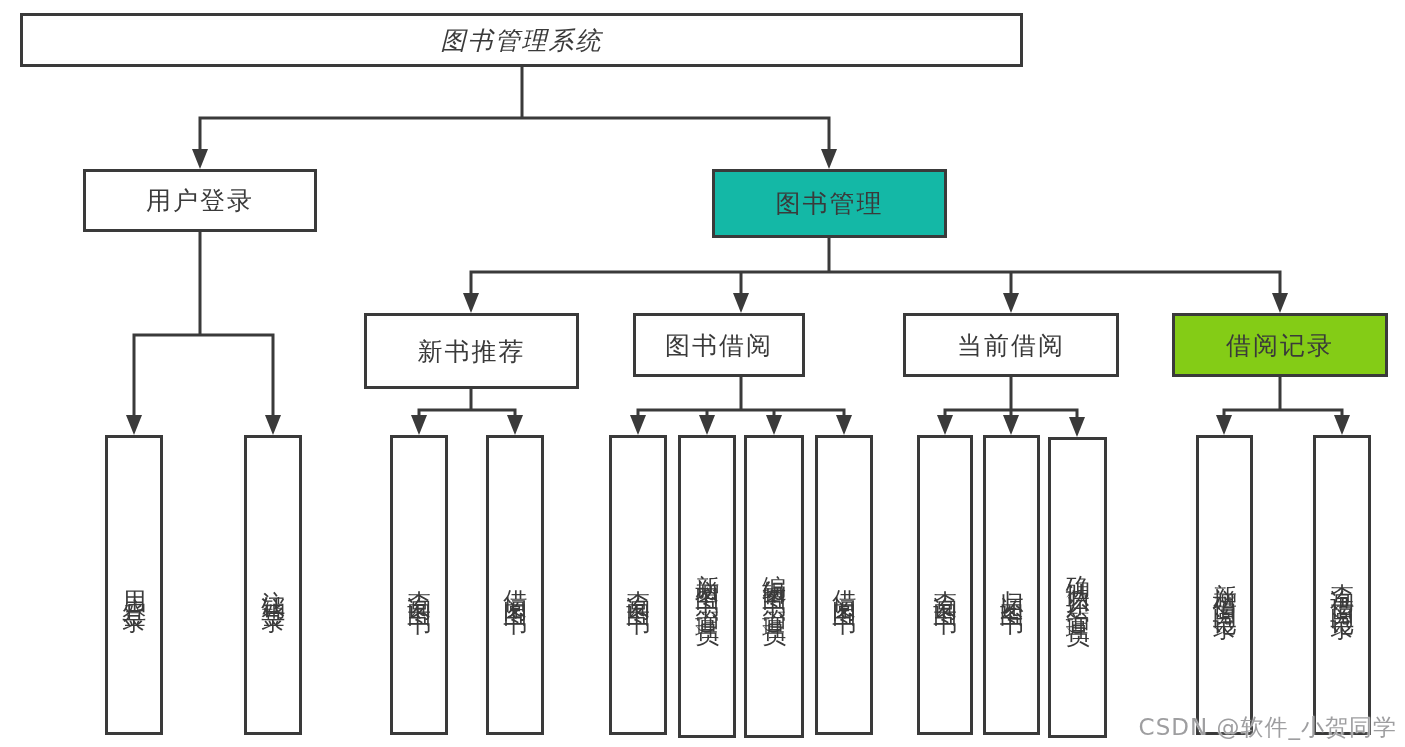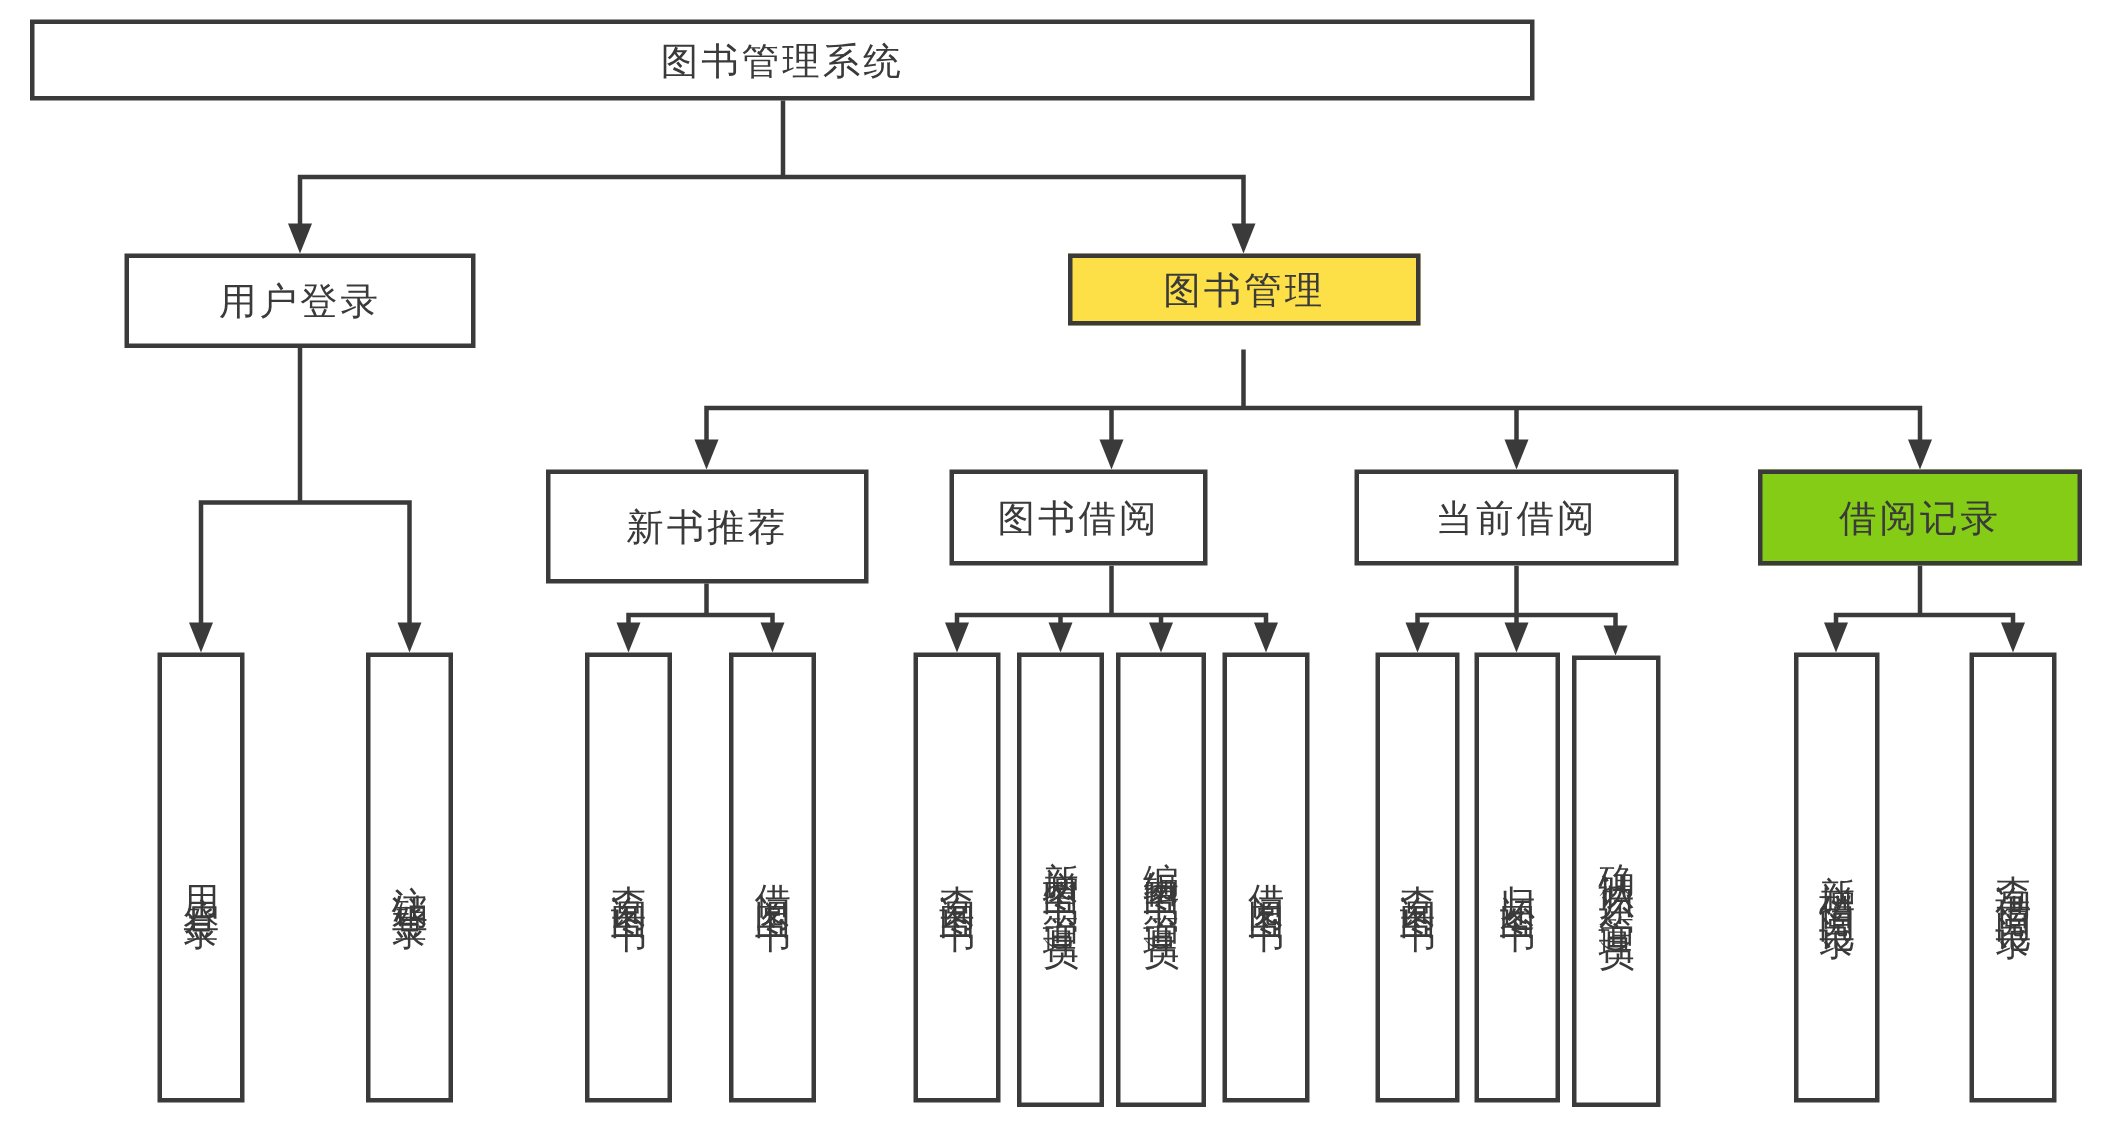--- a/index.html
+++ b/index.html
@@ -87,26 +87,26 @@
       <path d="M 1011 377 L 1011 410 M 943.5 410 L 1078.5 410 M 945 410 L 945 419 M 1011 410 L 1011 419 M 1077 410 L 1077 421" stroke="#3a3a3a" stroke-width="3" fill="none"></path>
       <polygon points="937,415 953,415 945,435" fill="#3a3a3a"></polygon>
       <polygon points="1003,415 1019,415 1011,435" fill="#3a3a3a"></polygon>
       <polygon points="1069,417 1085,417 1077,437" fill="#3a3a3a"></polygon>
       <path d="M 1280 377 L 1280 410 M 1222.5 410 L 1343.5 410 M 1224 410 L 1224 419 M 1342 410 L 1342 419" stroke="#3a3a3a" stroke-width="3" fill="none"></path>
       <polygon points="1216,415 1232,415 1224,435" fill="#3a3a3a"></polygon>
       <polygon points="1334,415 1350,415 1342,435" fill="#3a3a3a"></polygon>
     </svg>
   <div id="nodes">
       <div class="node horiz" style="left: 20px; top: 13px; width: 1003px; height: 54px; background: rgb(255, 255, 255); border-color: rgb(58, 58, 58);">
-        <span class="lbl" style="color: rgb(58, 58, 58);">图书管理系统</span>
+        <span class="lbl" style="color: rgb(58, 58, 58); font-style: italic;">图书管理系统</span>
       </div>
       <div class="node horiz" style="left: 83px; top: 169px; width: 234px; height: 63px; background: rgb(255, 255, 255); border-color: rgb(58, 58, 58);">
         <span class="lbl" style="color: rgb(58, 58, 58);">用户登录</span>
       </div>
-      <div class="node horiz" style="left: 712px; top: 169px; width: 235px; height: 48px; background: #fde047; border-color: rgb(58, 58, 58);">
+      <div class="node horiz" style="left: 712px; top: 169px; width: 235px; height: 69px; background: #14b8a6; border-color: rgb(58, 58, 58);">
         <span class="lbl" style="color: rgb(58, 58, 58);">图书管理</span>
       </div>
       <div class="node horiz" style="left: 364px; top: 313px; width: 215px; height: 76px; background: rgb(255, 255, 255); border-color: rgb(58, 58, 58);">
         <span class="lbl" style="color: rgb(58, 58, 58);">新书推荐</span>
       </div>
       <div class="node horiz" style="left: 633px; top: 313px; width: 172px; height: 64px; background: rgb(255, 255, 255); border-color: rgb(58, 58, 58);">
         <span class="lbl" style="color: rgb(58, 58, 58);">图书借阅</span>
       </div>
       <div class="node horiz" style="left: 903px; top: 313px; width: 216px; height: 64px; background: rgb(255, 255, 255); border-color: rgb(58, 58, 58); justify-content: center;">
         <span class="lbl" style="color: rgb(58, 58, 58);">当前借阅</span>
@@ -147,13 +147,14 @@
       <div class="node vert" style="left: 1048px; top: 437px; width: 59px; height: 301px; background: rgb(255, 255, 255); border-color: rgb(58, 58, 58);">
         <span class="lbl" style="color: rgb(58, 58, 58);">确认归还（管理员）</span>
       </div>
       <div class="node vert" style="left: 1196px; top: 435px; width: 57px; height: 300px; background: rgb(255, 255, 255); border-color: rgb(58, 58, 58);">
         <span class="lbl" style="color: rgb(58, 58, 58);">新增借阅记录</span>
       </div>
       <div class="node vert" style="left: 1313px; top: 435px; width: 58px; height: 300px; background: rgb(255, 255, 255); border-color: rgb(58, 58, 58);">
         <span class="lbl" style="color: rgb(58, 58, 58);">查询借阅记录</span>
       </div>
     </div>
+  <div class="watermark" style="color: rgb(158, 158, 160);">CSDN @软件_小贺同学</div>
 </div>
 
 </body></html>

